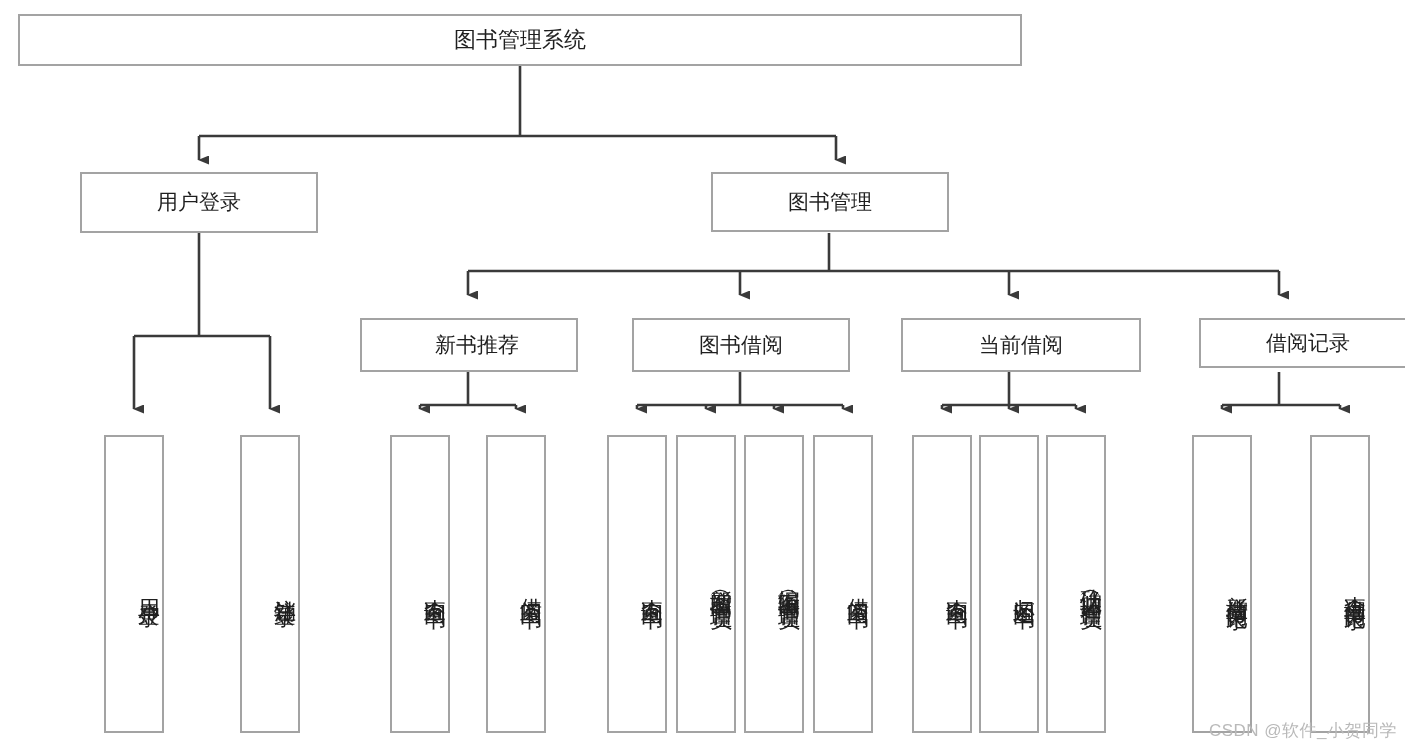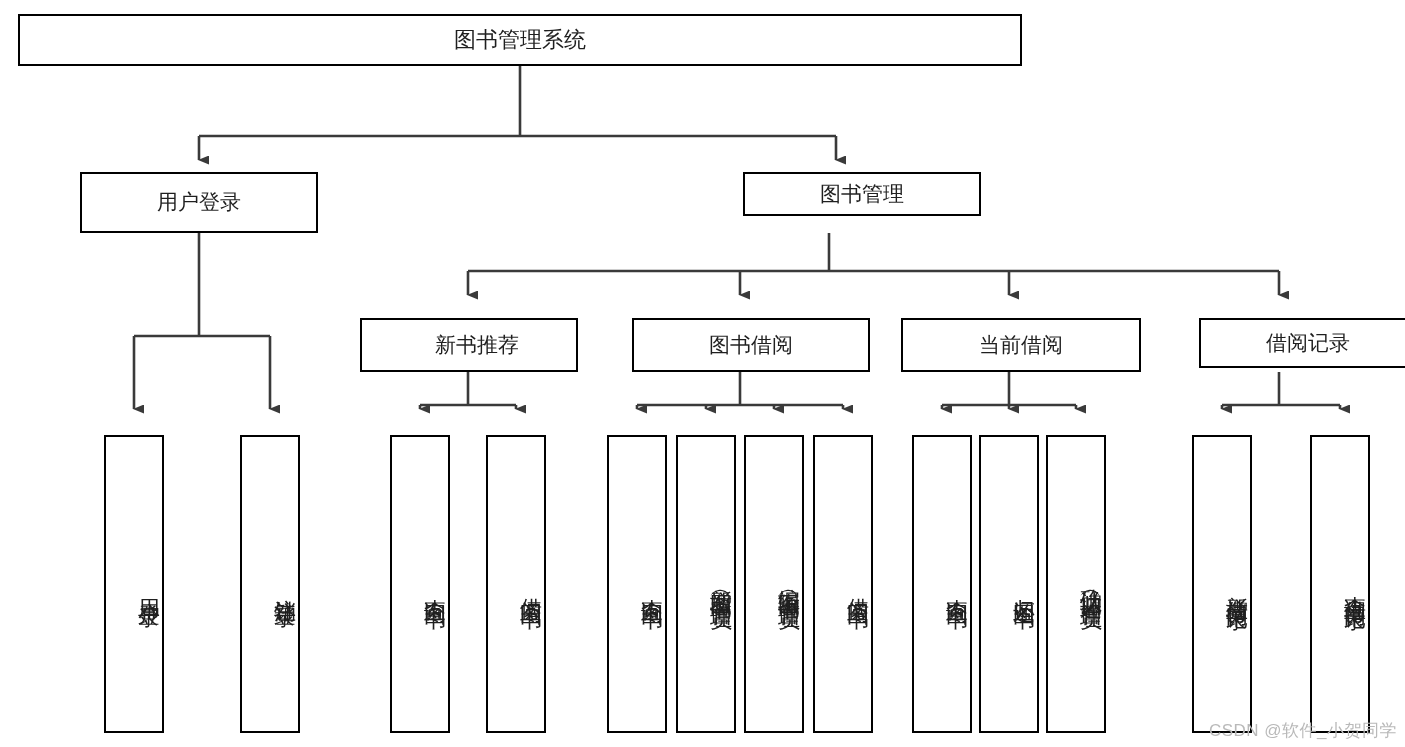--- a/index.html
+++ b/index.html
@@ -22,21 +22,21 @@
     position: absolute;
     left: 0;
     top: 0;
     width: 1405px;
     height: 747px;
     pointer-events: none;
   }
   .node {
     position: absolute;
     box-sizing: border-box;
-    border: 2px solid #000000;
+    border: 2px solid #a3a3a3;
     background: #ffffff;
     display: flex;
     align-items: center;
     justify-content: center;
     color: #1f1f1f;
     line-height: 1.18;
     text-align: center;
     z-index: 2;
   }
   .node.horiz {
@@ -130,28 +130,28 @@
     </g>
   </svg>
 
   <div class="node horiz root" style="left:18px; top:14px; width:1004px; height:52px;">
     <span>图书管理系统</span>
   </div>
 
   <div class="node horiz" style="left:80px; top:172px; width:238px; height:61px;">
     <span>用户登录</span>
   </div>
-  <div class="node horiz" style="left:711px; top:172px; width:238px; height:44px;margin-left:32px;">
+  <div class="node horiz" style="left:711px; top:172px; width:238px; height:60px;">
     <span>图书管理</span>
   </div>
 
   <div class="node horiz" style="left:360px; top:318px; width:218px; height:54px;padding-left:22px;">
     <span>新书推荐</span>
   </div>
-  <div class="node horiz" style="left:632px; top:318px; width:238px; height:54px;font-family:Liberation Serif, serif;">
+  <div class="node horiz" style="left:632px; top:318px; width:218px; height:54px;font-family:Liberation Serif, serif;">
     <span>图书借阅</span>
   </div>
   <div class="node horiz" style="left:901px; top:318px; width:240px; height:54px;">
     <span>当前借阅</span>
   </div>
   <div class="node horiz" style="left:1171px; top:318px; width:218px; height:50px;margin-left:28px;">
     <span>借阅记录</span>
   </div>
 
   <div class="node vert" style="left:104px; top:435px; width:60px; height:298px;">

